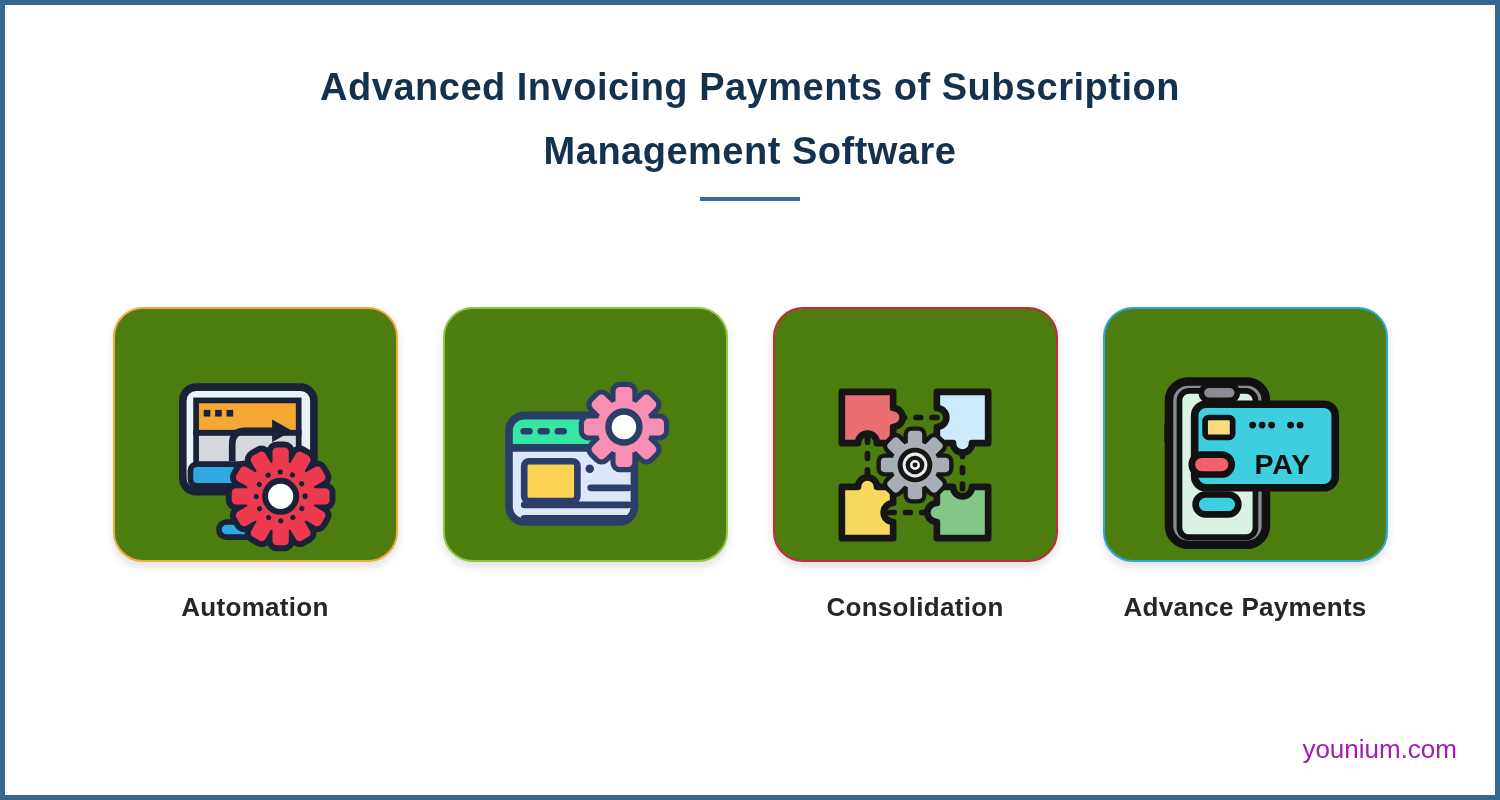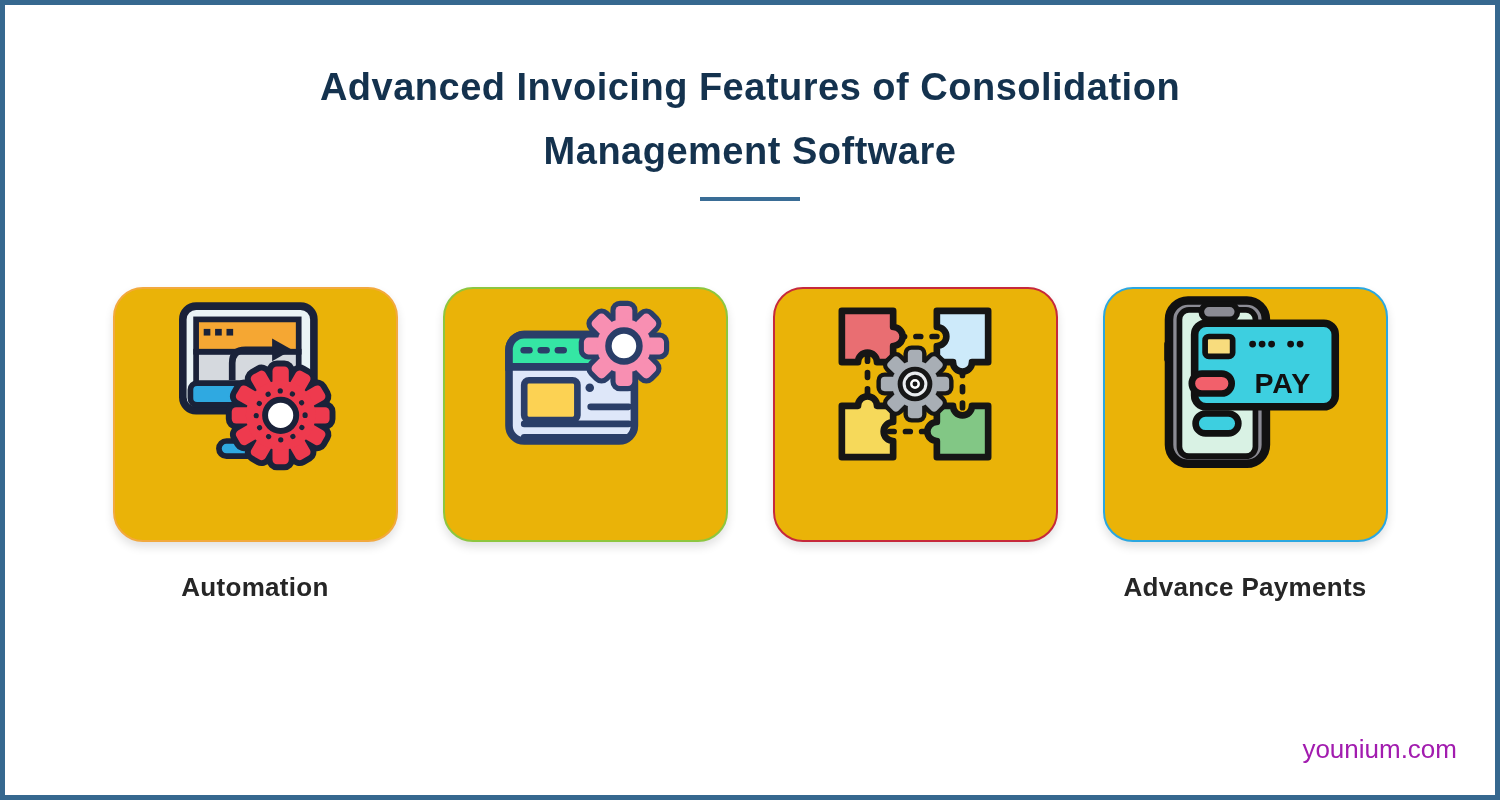--- a/index.html
+++ b/index.html
@@ -30,25 +30,25 @@
 
   .cards {
     margin-top: 86px;
     display: flex;
     justify-content: center;
     gap: 45px;
   }
   .card-wrap { display: flex; flex-direction: column; align-items: center; }
   .card {
     width: 285px; height: 255px;
-    background: #eab308;
+    background: #4d7c0f;
     border-radius: 30px;
     border: 2px solid transparent;
     box-shadow: 0 5px 10px rgba(0,0,0,0.12);
-    display: flex; align-items: flex-start; justify-content: center;
+    display: flex; align-items: flex-end; justify-content: center; margin-top: 20px;
   }
   .card--orange { border-color: #F2A93E; }
   .card--green  { border-color: #8DC63F; }
   .card--red    { border-color: #C6293B; }
   .card--blue   { border-color: #2BA7E0; }
 
   .card-label {
     margin-top: 30px;
     font-size: 26px;
     font-weight: bold;
@@ -97,21 +97,21 @@
       <rect x="-13" y="-62" width="26" height="28" rx="7" transform="rotate(315)"></rect>
       <circle r="42"></circle>
     </g>
   </defs>
 </svg>
 
 <div class="frame">
 
   <header>
     <h1 class="title">
-      <span>Advanced Invoicing Features of Consolidation</span>
+      <span>Advanced Invoicing Payments of Subscription</span>
       <span>Management Software</span>
     </h1>
     <div class="title-underline"></div>
   </header>
 
   <main class="cards">
 
     <div class="card-wrap">
       <div class="card card--orange">
         <svg width="190" height="190" viewBox="0 0 200 200">
@@ -181,20 +181,21 @@
           </g>
           <g transform="translate(100,100) scale(0.58)">
             <use href="#g8" fill="#161616" stroke="#161616" stroke-width="16" stroke-linejoin="round"></use>
             <use href="#g8" fill="#A8AEB5"></use>
             <circle r="27" fill="#E9EBEE" stroke="#161616" stroke-width="9"></circle>
             <circle r="13" fill="#ffffff" stroke="#161616" stroke-width="8"></circle>
             <circle r="4.5" fill="#161616"></circle>
           </g>
         </svg>
       </div>
+      <div class="card-label">Consolidation</div>
     </div>
 
     <div class="card-wrap">
       <div class="card card--blue">
         <svg width="190" height="190" viewBox="0 0 200 200">
           <g>
             <rect x="20" y="12" width="102" height="172" rx="20" fill="#8B8B94" stroke="#111111" stroke-width="9"></rect>
             <rect x="15" y="55" width="6" height="22" rx="3" fill="#111111"></rect>
             <rect x="31" y="22" width="80" height="154" rx="10" fill="#D9F2E4" stroke="#111111" stroke-width="6"></rect>
             <rect x="54" y="16" width="38" height="16" rx="8" fill="#8B8B94" stroke="#111111" stroke-width="6"></rect>

